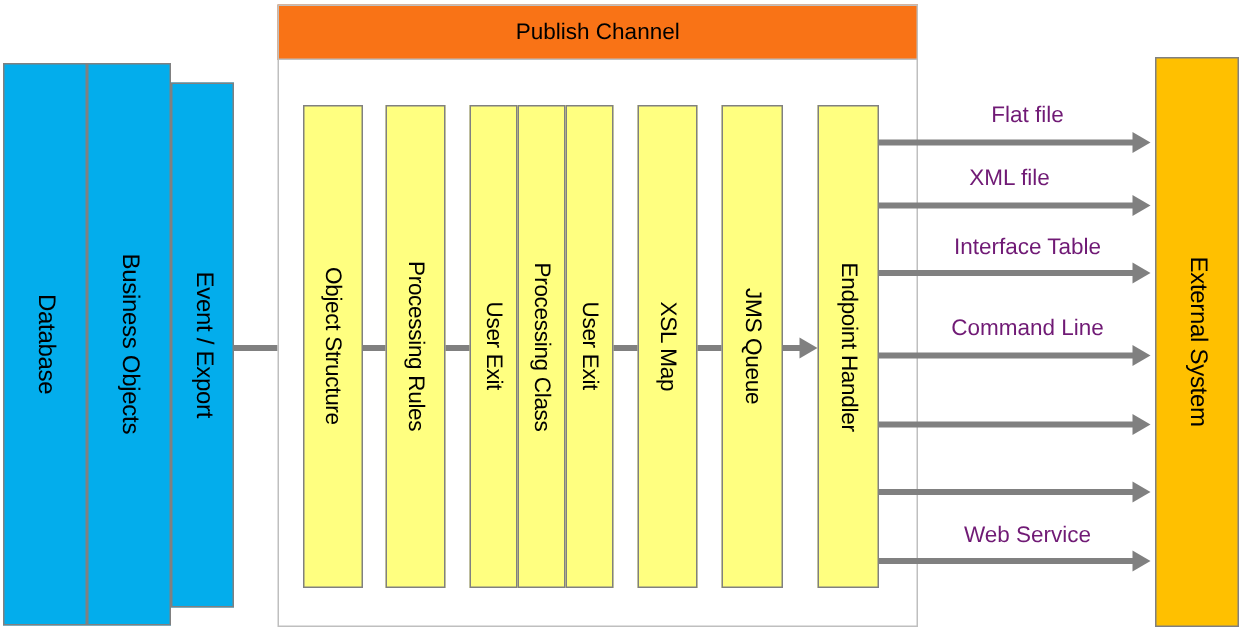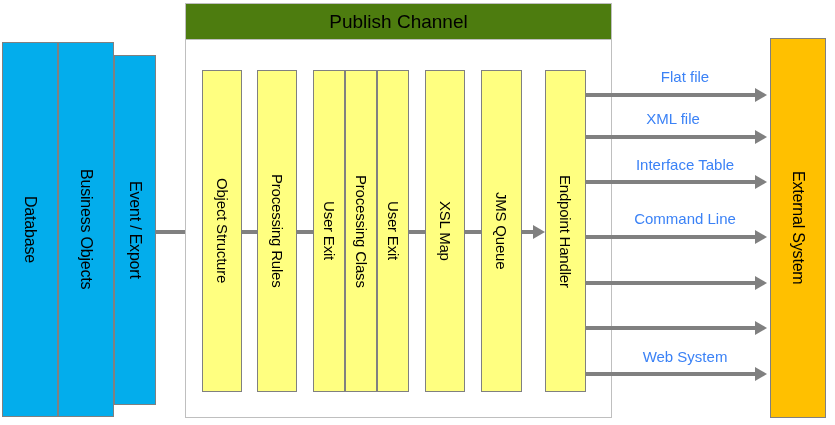--- a/index.html
+++ b/index.html
@@ -45,44 +45,44 @@
     position: absolute;
     box-sizing: border-box;
     border: 1px solid #BFBFBF;
     background: #ffffff;
   }
   .panel-title {
     position: absolute;
     box-sizing: border-box;
     border: 1px solid #BFBFBF;
     border-bottom: 1px solid #BFBFBF;
-    background: #4d7c0f;
+    background: #f97316;
     display: flex;
     align-items: center;
     justify-content: center;
-    font-size: 19px;
+    font-size: 15px;
     color: #000000;
   }
   .hline {
     position: absolute;
     height: 4px;
     background: #808080;
   }
   .arrowhead {
     position: absolute;
     width: 0;
     height: 0;
     border-top: 7px solid transparent;
     border-bottom: 7px solid transparent;
     border-left: 12px solid #808080;
   }
   .flow-label {
     position: absolute;
     font-size: 15px;
-    color: #3b82f6;
+    color: #701a75;
     white-space: nowrap;
     text-align: center;
   }
 </style>
 </head>
 <body>
 
 <div id="canvas">
 
   <div class="box blue" style="left:2px; top:42px; width:56px; height:375px;">
@@ -160,19 +160,19 @@
   <div class="flow-label" style="left:610px; top:210px; width:150px;text-align:center;">Command Line</div>
 
   <div class="hline" style="left:586px; top:281px; width:172px;"></div>
   <div class="arrowhead" style="left:755px; top:276px;"></div>
 
   <div class="hline" style="left:586px; top:326px; width:172px;"></div>
   <div class="arrowhead" style="left:755px; top:321px;"></div>
 
   <div class="hline" style="left:586px; top:372px; width:172px;"></div>
   <div class="arrowhead" style="left:755px; top:367px;"></div>
-  <div class="flow-label" style="left:610px; top:348px; width:150px;">Web System</div>
+  <div class="flow-label" style="left:610px; top:348px; width:150px;">Web Service</div>
 
   <div class="box orange" style="left:770px; top:38px; width:56px; height:380px;">
     <span class="vlabel" style="font-size:16px;">External System</span>
   </div>
 
 </div>
 
 </body></html>

